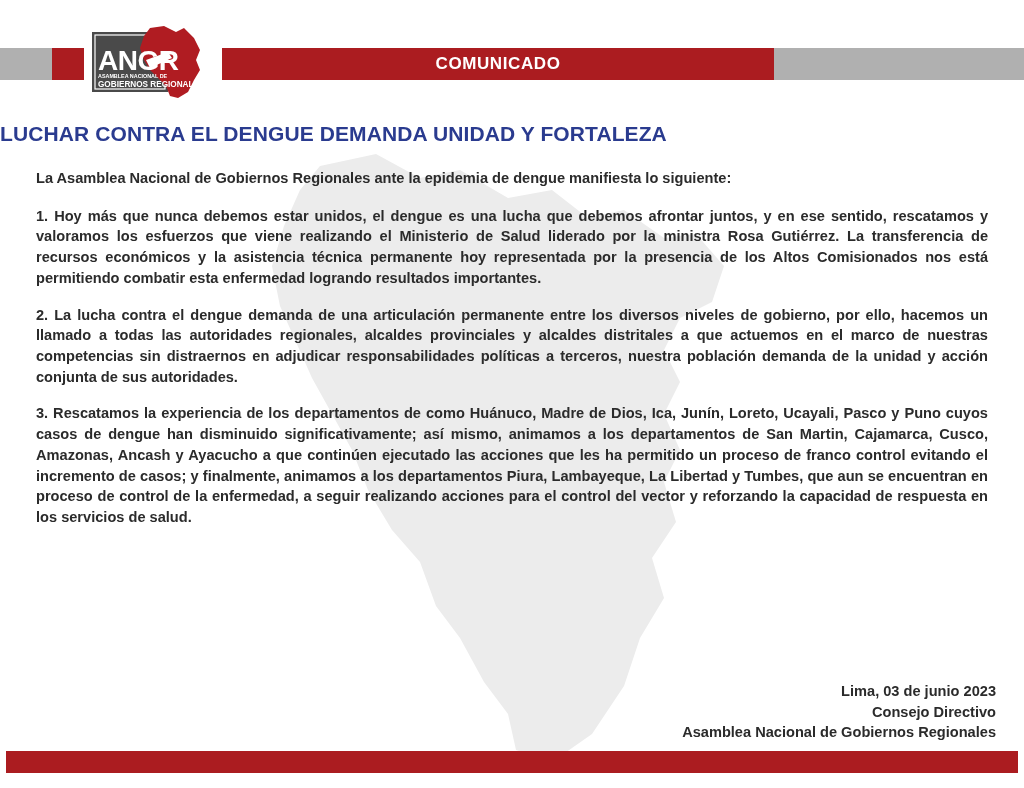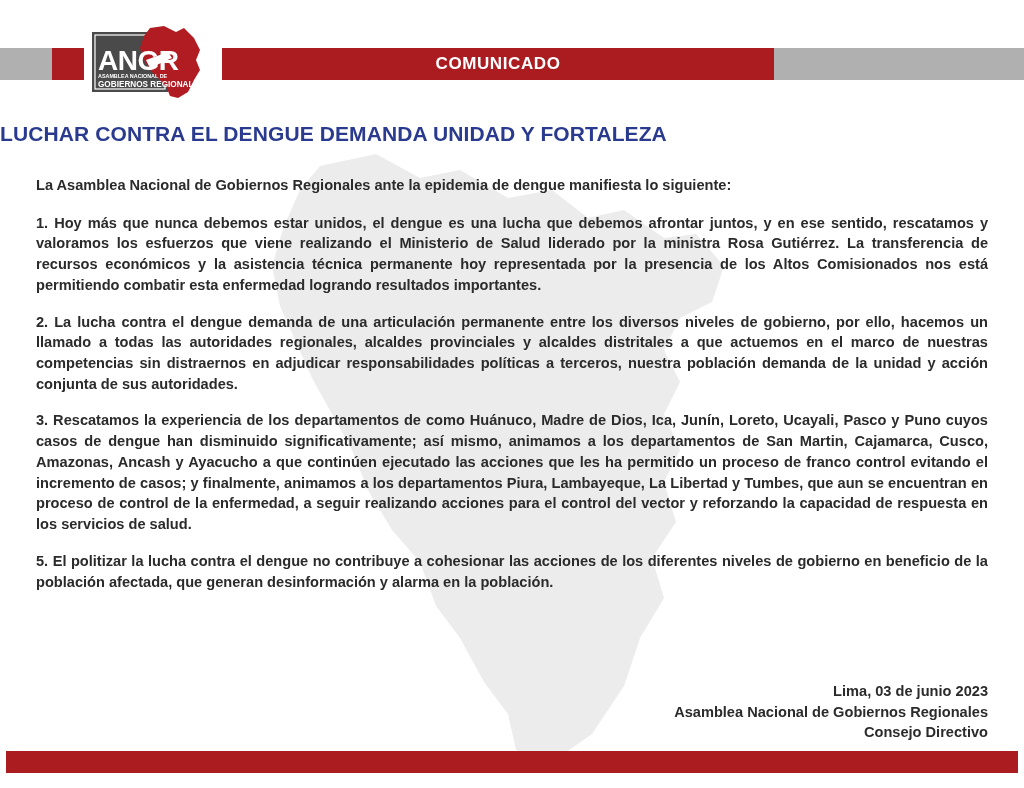--- a/index.html
+++ b/index.html
@@ -105,26 +105,26 @@
     width: 952px;
   }
   .para {
     font-size: 14.6px;
     font-weight: bold;
     line-height: 1.42;
     text-align: justify;
     color: #2b2b2b;
     margin: 0 0 16px 0;
   }
-  .para.lead { margin-bottom: 17px; margin-top: 7px; }
+  .para.lead { margin-bottom: 17px; }
   .para.last { margin-bottom: 0; }
 
   #signature {
     position: absolute;
-    right: 36px;
+    right: 28px;
     top: 681px;
     text-align: right;
     z-index: 1;
   }
   .sig-line {
     font-size: 14.6px;
     font-weight: bold;
     line-height: 1.42;
     color: #2b2b2b;
   }
@@ -178,23 +178,22 @@
 
 <div id="content">
 
   <div id="doc-title">LUCHAR CONTRA EL DENGUE DEMANDA UNIDAD Y FORTALEZA</div>
 
   <div id="body-block">
     <p class="para lead">La Asamblea Nacional de Gobiernos Regionales ante la epidemia de dengue manifiesta lo siguiente:</p>
     <p class="para">1. Hoy más que nunca debemos estar unidos, el dengue es una lucha que debemos afrontar juntos, y en ese sentido, rescatamos y valoramos los esfuerzos que viene realizando el Ministerio de Salud liderado por la ministra Rosa Gutiérrez. La transferencia de recursos económicos y la asistencia técnica permanente hoy representada por la presencia de los Altos Comisionados nos está permitiendo combatir esta enfermedad logrando resultados importantes.</p>
     <p class="para">2. La lucha contra el dengue demanda de una articulación permanente entre los diversos niveles de gobierno, por ello, hacemos un llamado a todas las autoridades regionales, alcaldes provinciales y alcaldes distritales a que actuemos en el marco de nuestras competencias sin distraernos en adjudicar responsabilidades políticas a terceros, nuestra población demanda de la unidad y acción conjunta de sus autoridades.</p>
     <p class="para">3. Rescatamos la experiencia de los departamentos de como Huánuco, Madre de Dios, Ica, Junín, Loreto, Ucayali, Pasco y Puno cuyos casos de dengue han disminuido significativamente; así mismo, animamos a los departamentos de San Martin, Cajamarca, Cusco, Amazonas, Ancash y Ayacucho a que continúen ejecutado las acciones que les ha permitido un proceso de franco control evitando el incremento de  casos; y finalmente, animamos a los departamentos Piura, Lambayeque, La Libertad y Tumbes, que aun se encuentran en proceso de control de la enfermedad, a seguir realizando acciones para el control del vector y reforzando la capacidad de respuesta en los servicios de salud.</p>
-    <p class="para last">5. El politizar la lucha contra el dengue no contribuye a cohesionar las acciones de los diferentes niveles de gobierno en beneficio de la población afectada, que generan desinformación y alarma en la población.</p>
   </div>
 
   <div id="signature">
     <div class="sig-line">Lima, 03 de junio 2023</div>
+    <div class="sig-line">Consejo Directivo</div>
     <div class="sig-line">Asamblea Nacional de Gobiernos Regionales</div>
-    <div class="sig-line">Consejo Directivo</div>
   </div>
 </div>
 
 <div id="footer-bar"></div>
 
 </body></html>

